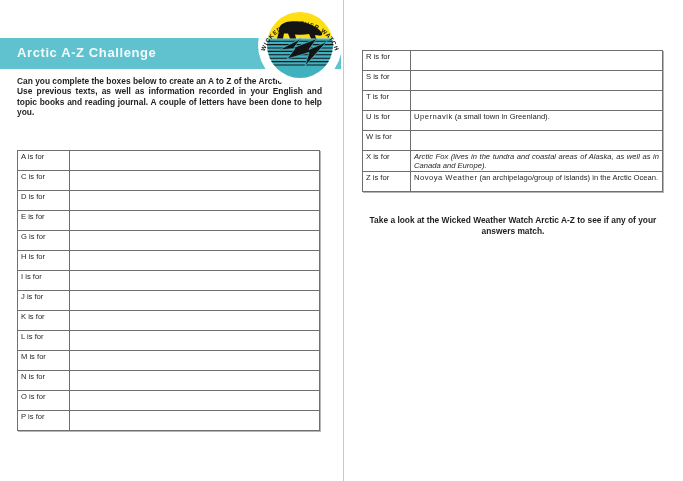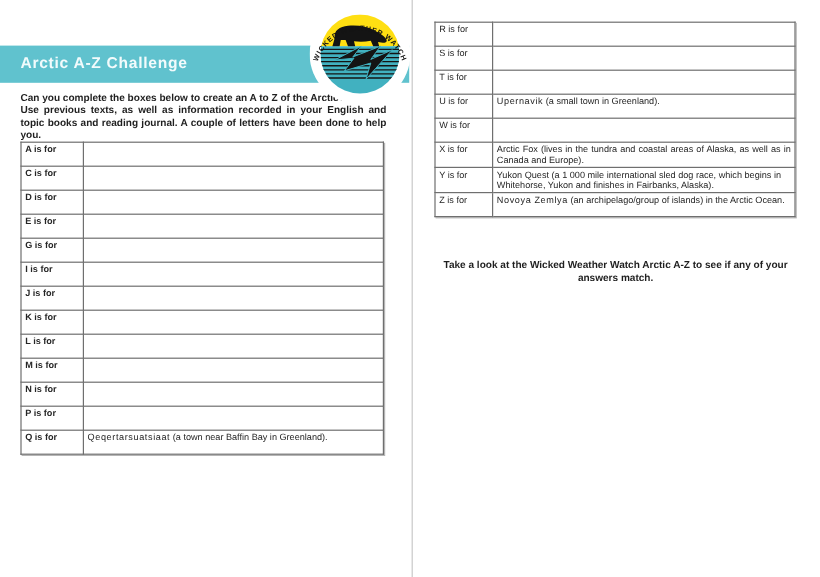--- a/index.html
+++ b/index.html
@@ -20,30 +20,30 @@
   }
   .logo{position:absolute;left:258px;top:3px;width:84px;height:84px;z-index:5;}
 
   
   .instructions{position:absolute;left:17px;top:76px;width:305px;
     font-size:8.4px;font-weight:700;color:#1f1f1f;line-height:10.4px;}
   .instructions .p2{text-align:justify;}
 
   
   table.az{border-collapse:collapse;table-layout:fixed;
-    box-shadow:1px 1px 0 rgba(90,90,90,.45);background:#fff;}
+    box-shadow:1px 1px 0 rgba(90,90,90,.45);background:#fff;margin-top:32px;}
   table.az td{border:1px solid #6f6f6f;vertical-align:top;
     font-size:7.6px;line-height:9.4px;padding:1px 3px 0 3px;overflow:hidden;}
   table.az tr{height:20px;}
   #left-table{position:absolute;left:17px;top:118px;width:303px;}
-  #left-table td.lbl{width:45px;font-weight:bold;}
+  #left-table td.lbl{width:45px;}
   #right-table{position:absolute;left:16px;top:18px;width:301px;}
   #right-table td.lbl{width:41px;}
   td.ans .ab{font-weight:400;letter-spacing:0.5px;}
-  td.ans.just{text-align:justify;}
+  td.ans.just{text-align:justify;font-style:italic;}
 
   
   .footer-note{position:absolute;left:16px;top:215px;width:302px;
     font-size:8.4px;font-weight:700;color:#1f1f1f;line-height:10.5px;text-align:center;}
 </style>
 </head>
 <body>
 
 <div class="page" id="page-left">
 
@@ -108,20 +108,24 @@
         </tr>
     <tr>
           <td class="lbl">E is for</td>
           <td class="ans"><span class="ab"></span><span></span></td>
         </tr>
     <tr>
           <td class="lbl">G is for</td>
           <td class="ans"><span class="ab"></span><span></span></td>
         </tr>
     <tr>
+          <td class="lbl">H is for</td>
+          <td class="ans"><span class="ab"></span><span></span></td>
+        </tr>
+    <tr>
           <td class="lbl">I is for</td>
           <td class="ans"><span class="ab"></span><span></span></td>
         </tr>
     <tr>
           <td class="lbl">J is for</td>
           <td class="ans"><span class="ab"></span><span></span></td>
         </tr>
     <tr>
           <td class="lbl">K is for</td>
           <td class="ans"><span class="ab"></span><span></span></td>
@@ -132,26 +136,26 @@
         </tr>
     <tr>
           <td class="lbl">M is for</td>
           <td class="ans"><span class="ab"></span><span></span></td>
         </tr>
     <tr>
           <td class="lbl">N is for</td>
           <td class="ans"><span class="ab"></span><span></span></td>
         </tr>
     <tr>
-          <td class="lbl">P is for</td>
+          <td class="lbl">O is for</td>
           <td class="ans"><span class="ab"></span><span></span></td>
         </tr>
     <tr>
-          <td class="lbl">Q is for</td>
-          <td class="ans"><span class="ab">Qeqertarsuatsiaat</span><span> (a town near Baffin Bay in Greenland).</span></td>
+          <td class="lbl">P is for</td>
+          <td class="ans"><span class="ab"></span><span></span></td>
         </tr>
   </tbody>
     </table>
 </div>
 
 <div class="divider"></div>
 
 <div class="page" id="page-right">
   <table class="az" id="right-table">
     <tbody>
@@ -173,24 +177,20 @@
         </tr>
     <tr>
           <td class="lbl">W is for</td>
           <td class="ans"><span class="ab"></span><span></span></td>
         </tr>
     <tr>
           <td class="lbl">X is for</td>
           <td class="ans just"><span class="ab"></span><span>Arctic Fox (lives in the tundra and coastal areas of Alaska, as well as in Canada and Europe).</span></td>
         </tr>
     <tr>
-          <td class="lbl">Y is for</td>
-          <td class="ans"><span class="ab"></span><span>Yukon Quest (a 1 000 mile international sled dog race, which begins in Whitehorse, Yukon and finishes in Fairbanks, Alaska).</span></td>
-        </tr>
-    <tr>
           <td class="lbl">Z is for</td>
-          <td class="ans"><span class="ab">Novoya Zemlya</span><span> (an archipelago/group of islands) in the Arctic Ocean.</span></td>
+          <td class="ans"><span class="ab">Novoya Weather</span><span> (an archipelago/group of islands) in the Arctic Ocean.</span></td>
         </tr>
   </tbody>
     </table>
 
   <div class="footer-note">Take a look at the Wicked Weather Watch Arctic A-Z to see if any of your answers match.</div>
 </div>
 
 </body></html>

